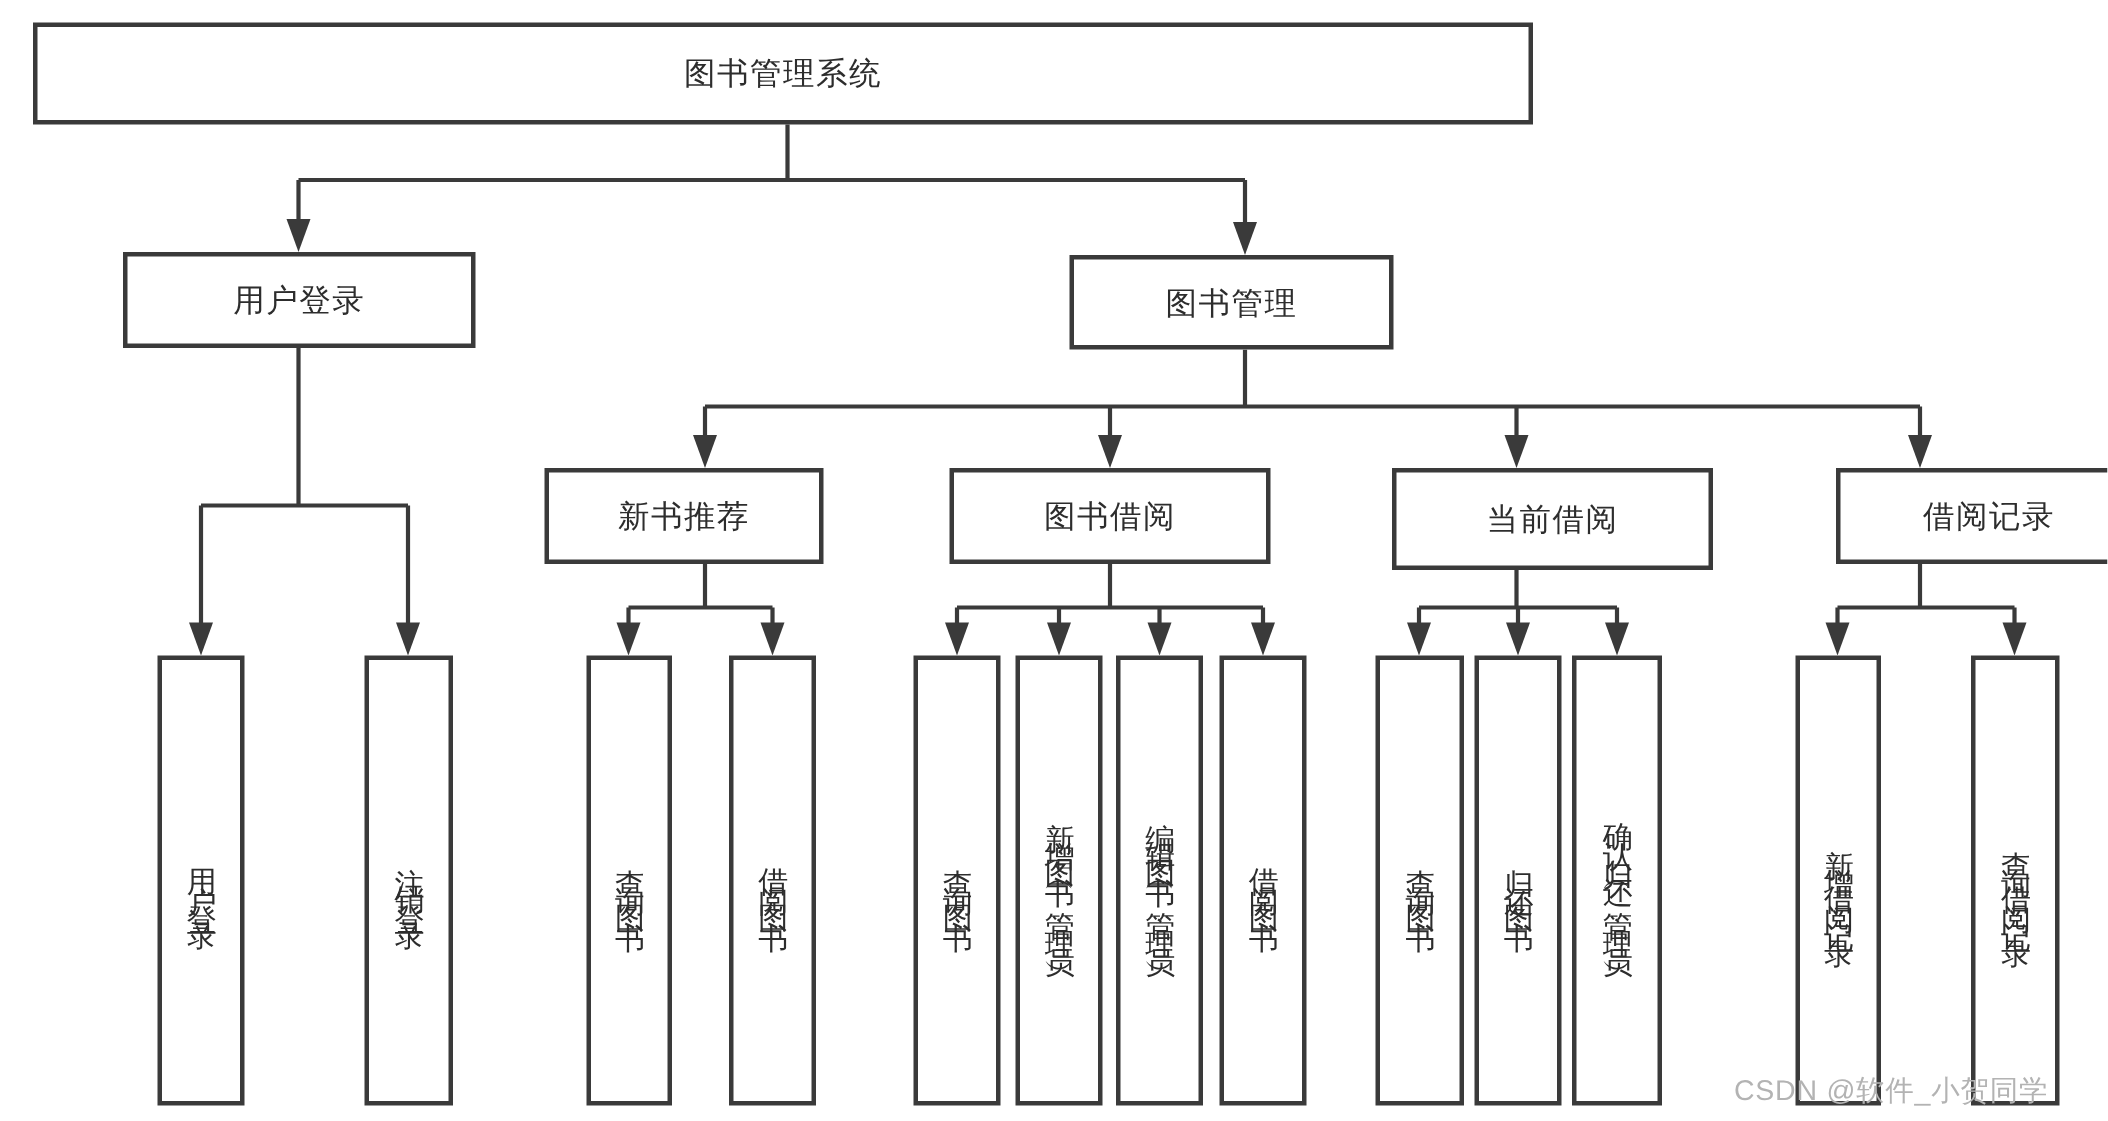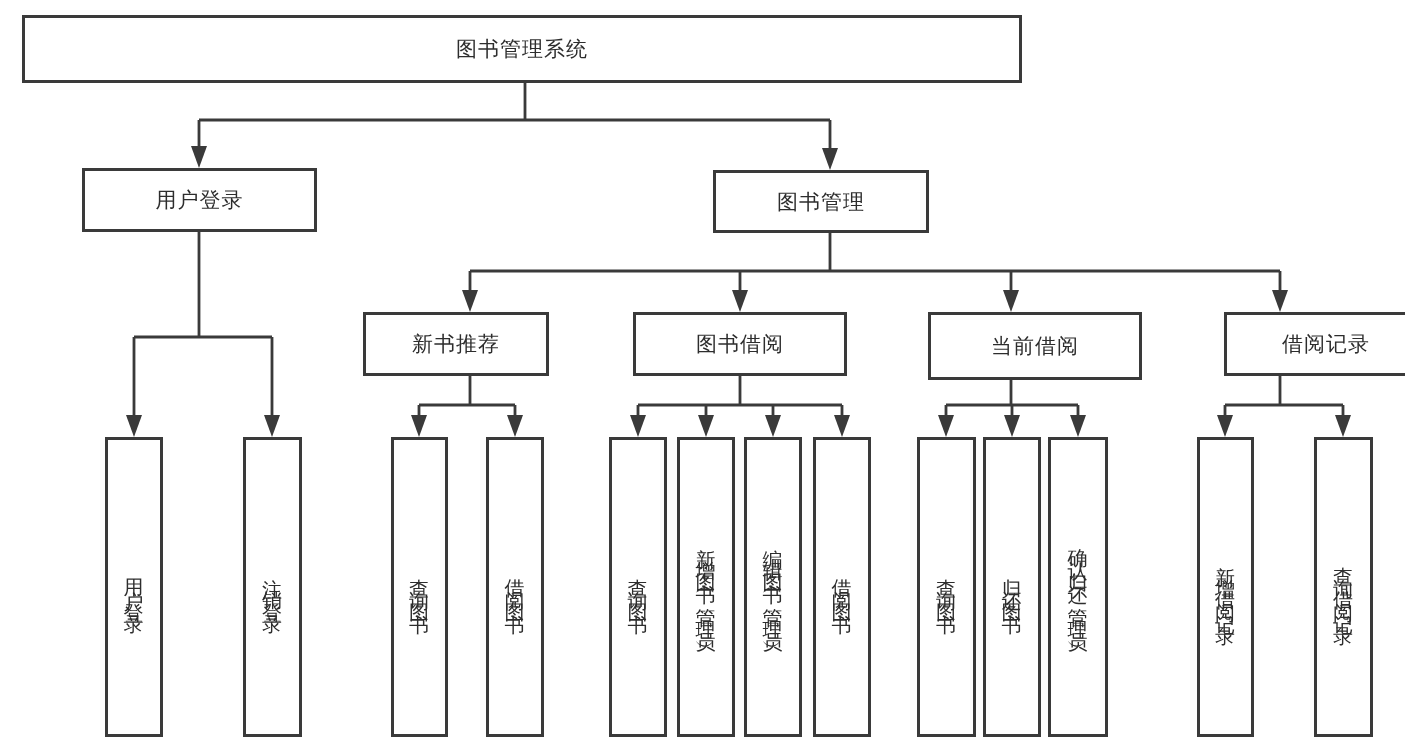--- a/index.html
+++ b/index.html
@@ -147,14 +147,15 @@
     <span class="vlabel">确认归还（管理员）</span>
   </div>
 
   <div class="node" style="left:1197px;top:437px;width:57px;height:300px;">
     <span class="vlabel">新增借阅记录</span>
   </div>
   <div class="node" style="left:1314px;top:437px;width:59px;height:300px;">
     <span class="vlabel">查询借阅记录</span>
   </div>
 
+  <div id="watermark">CSDN @软件_小贺同学</div>
 
 </div>
 
 </body></html>

